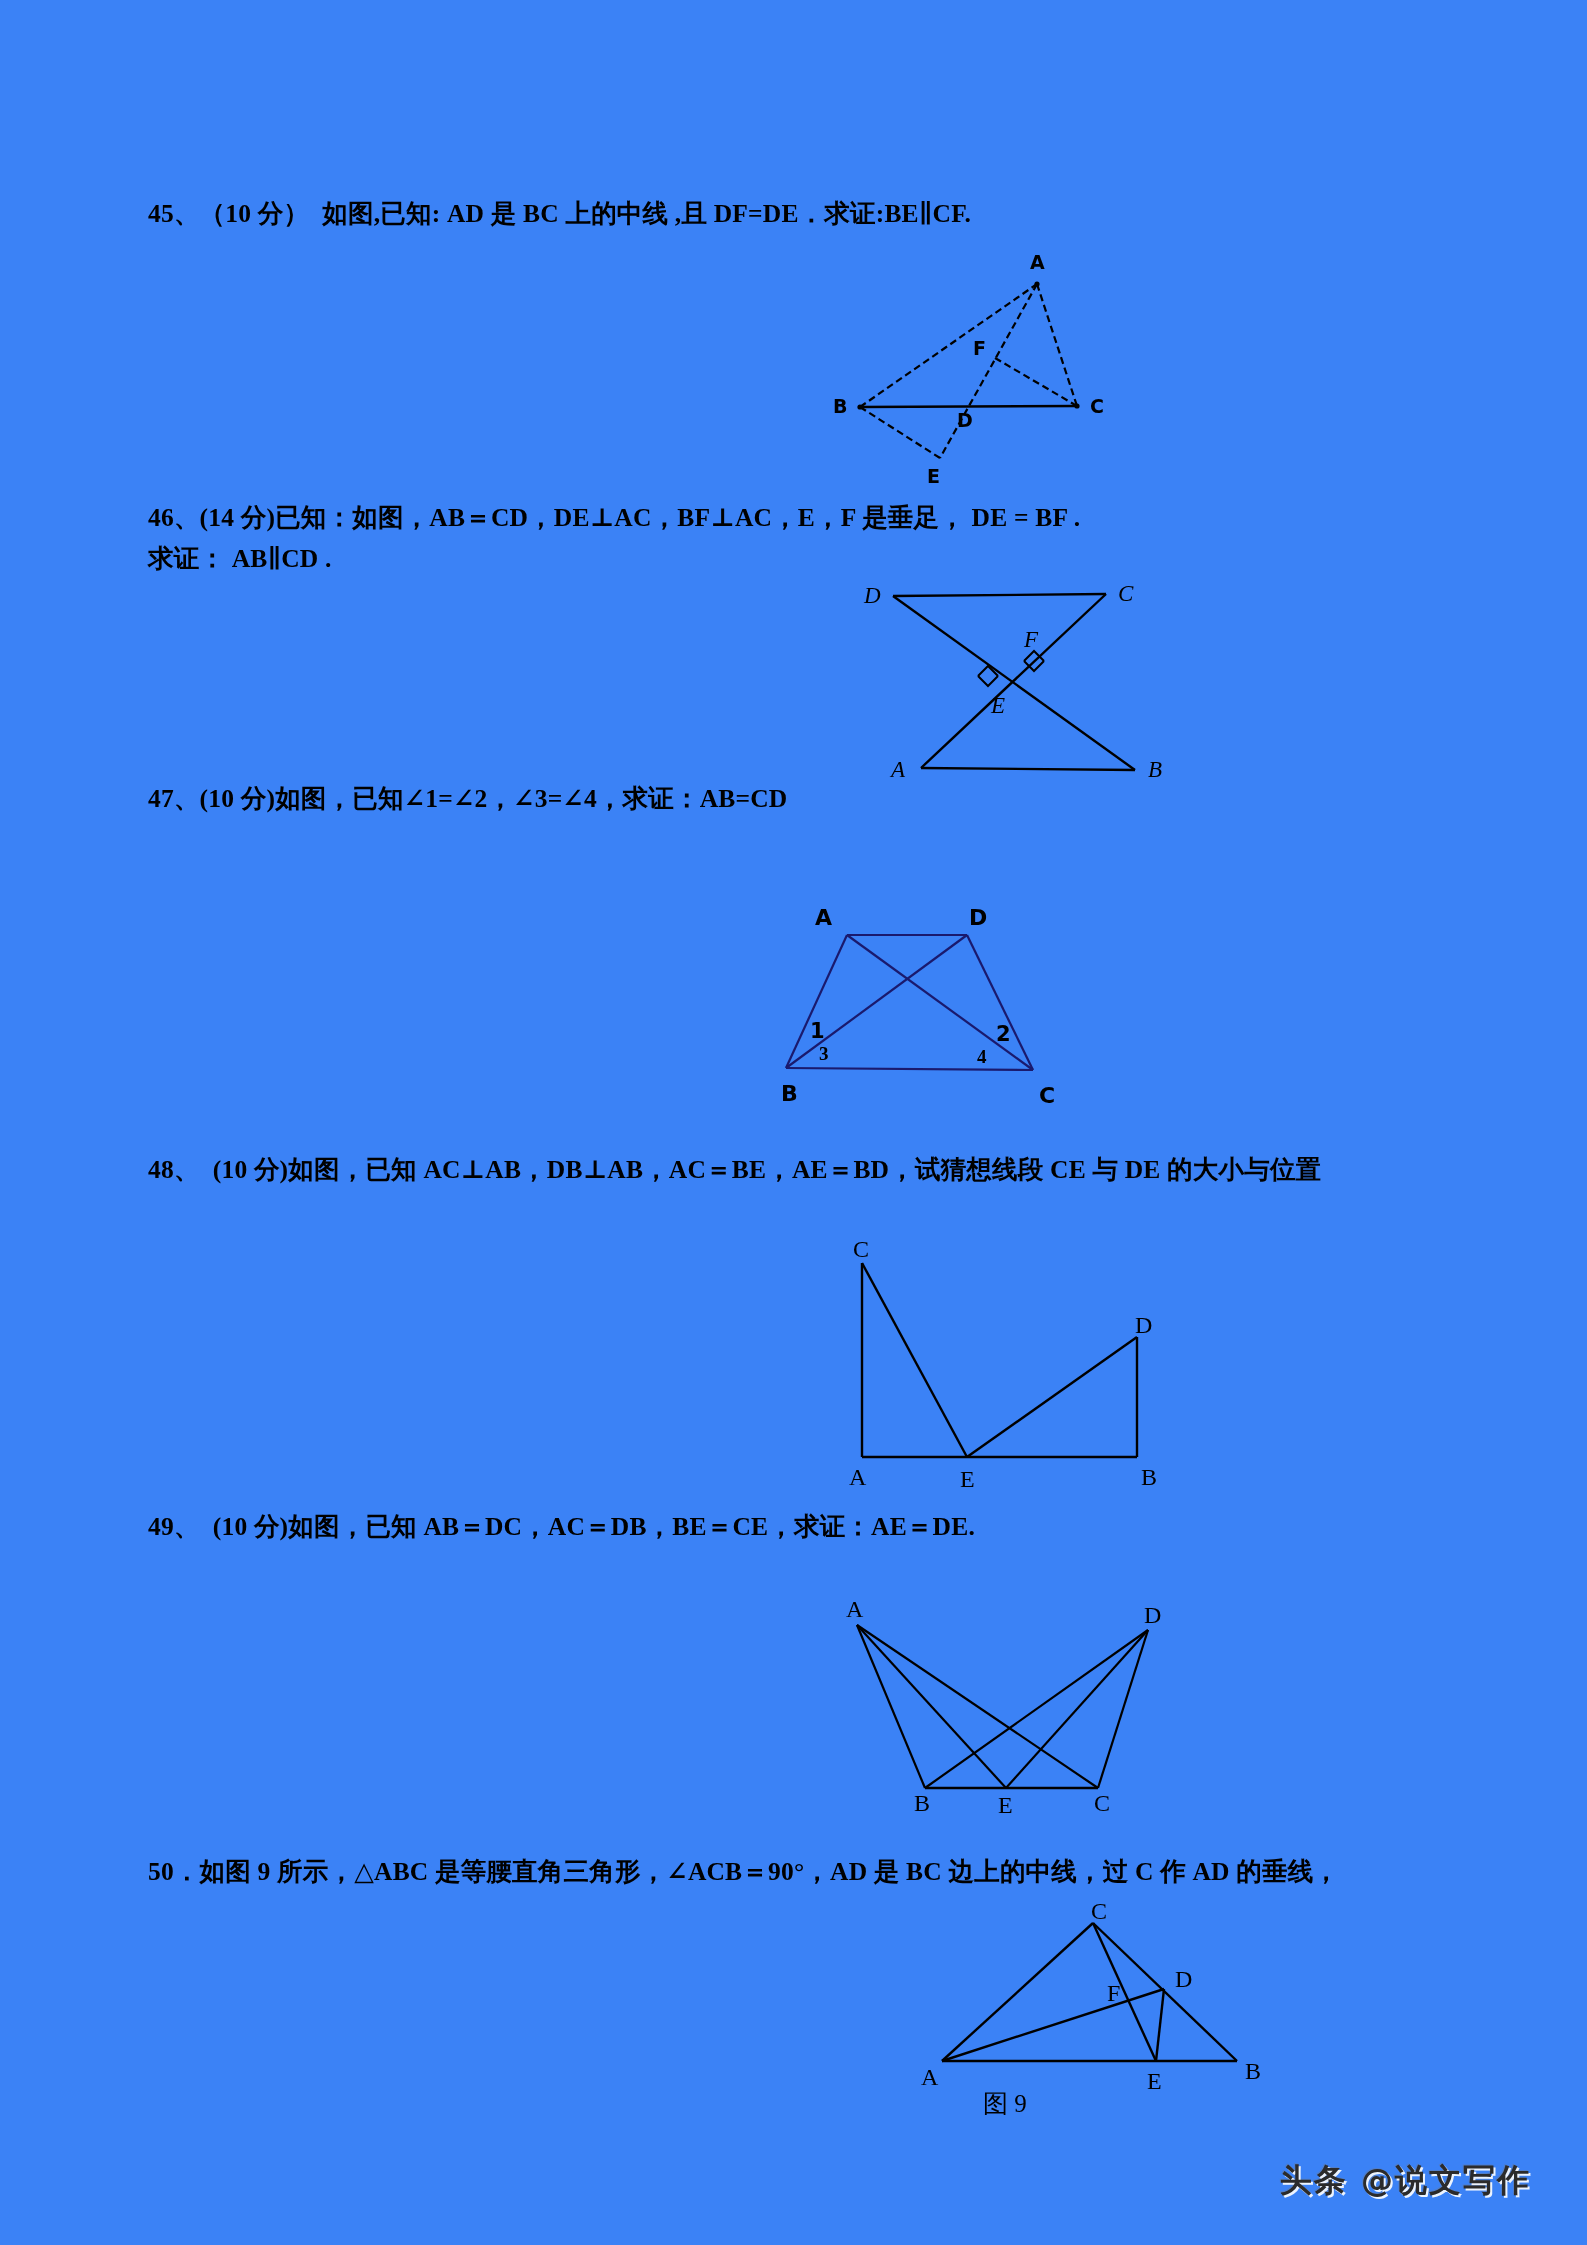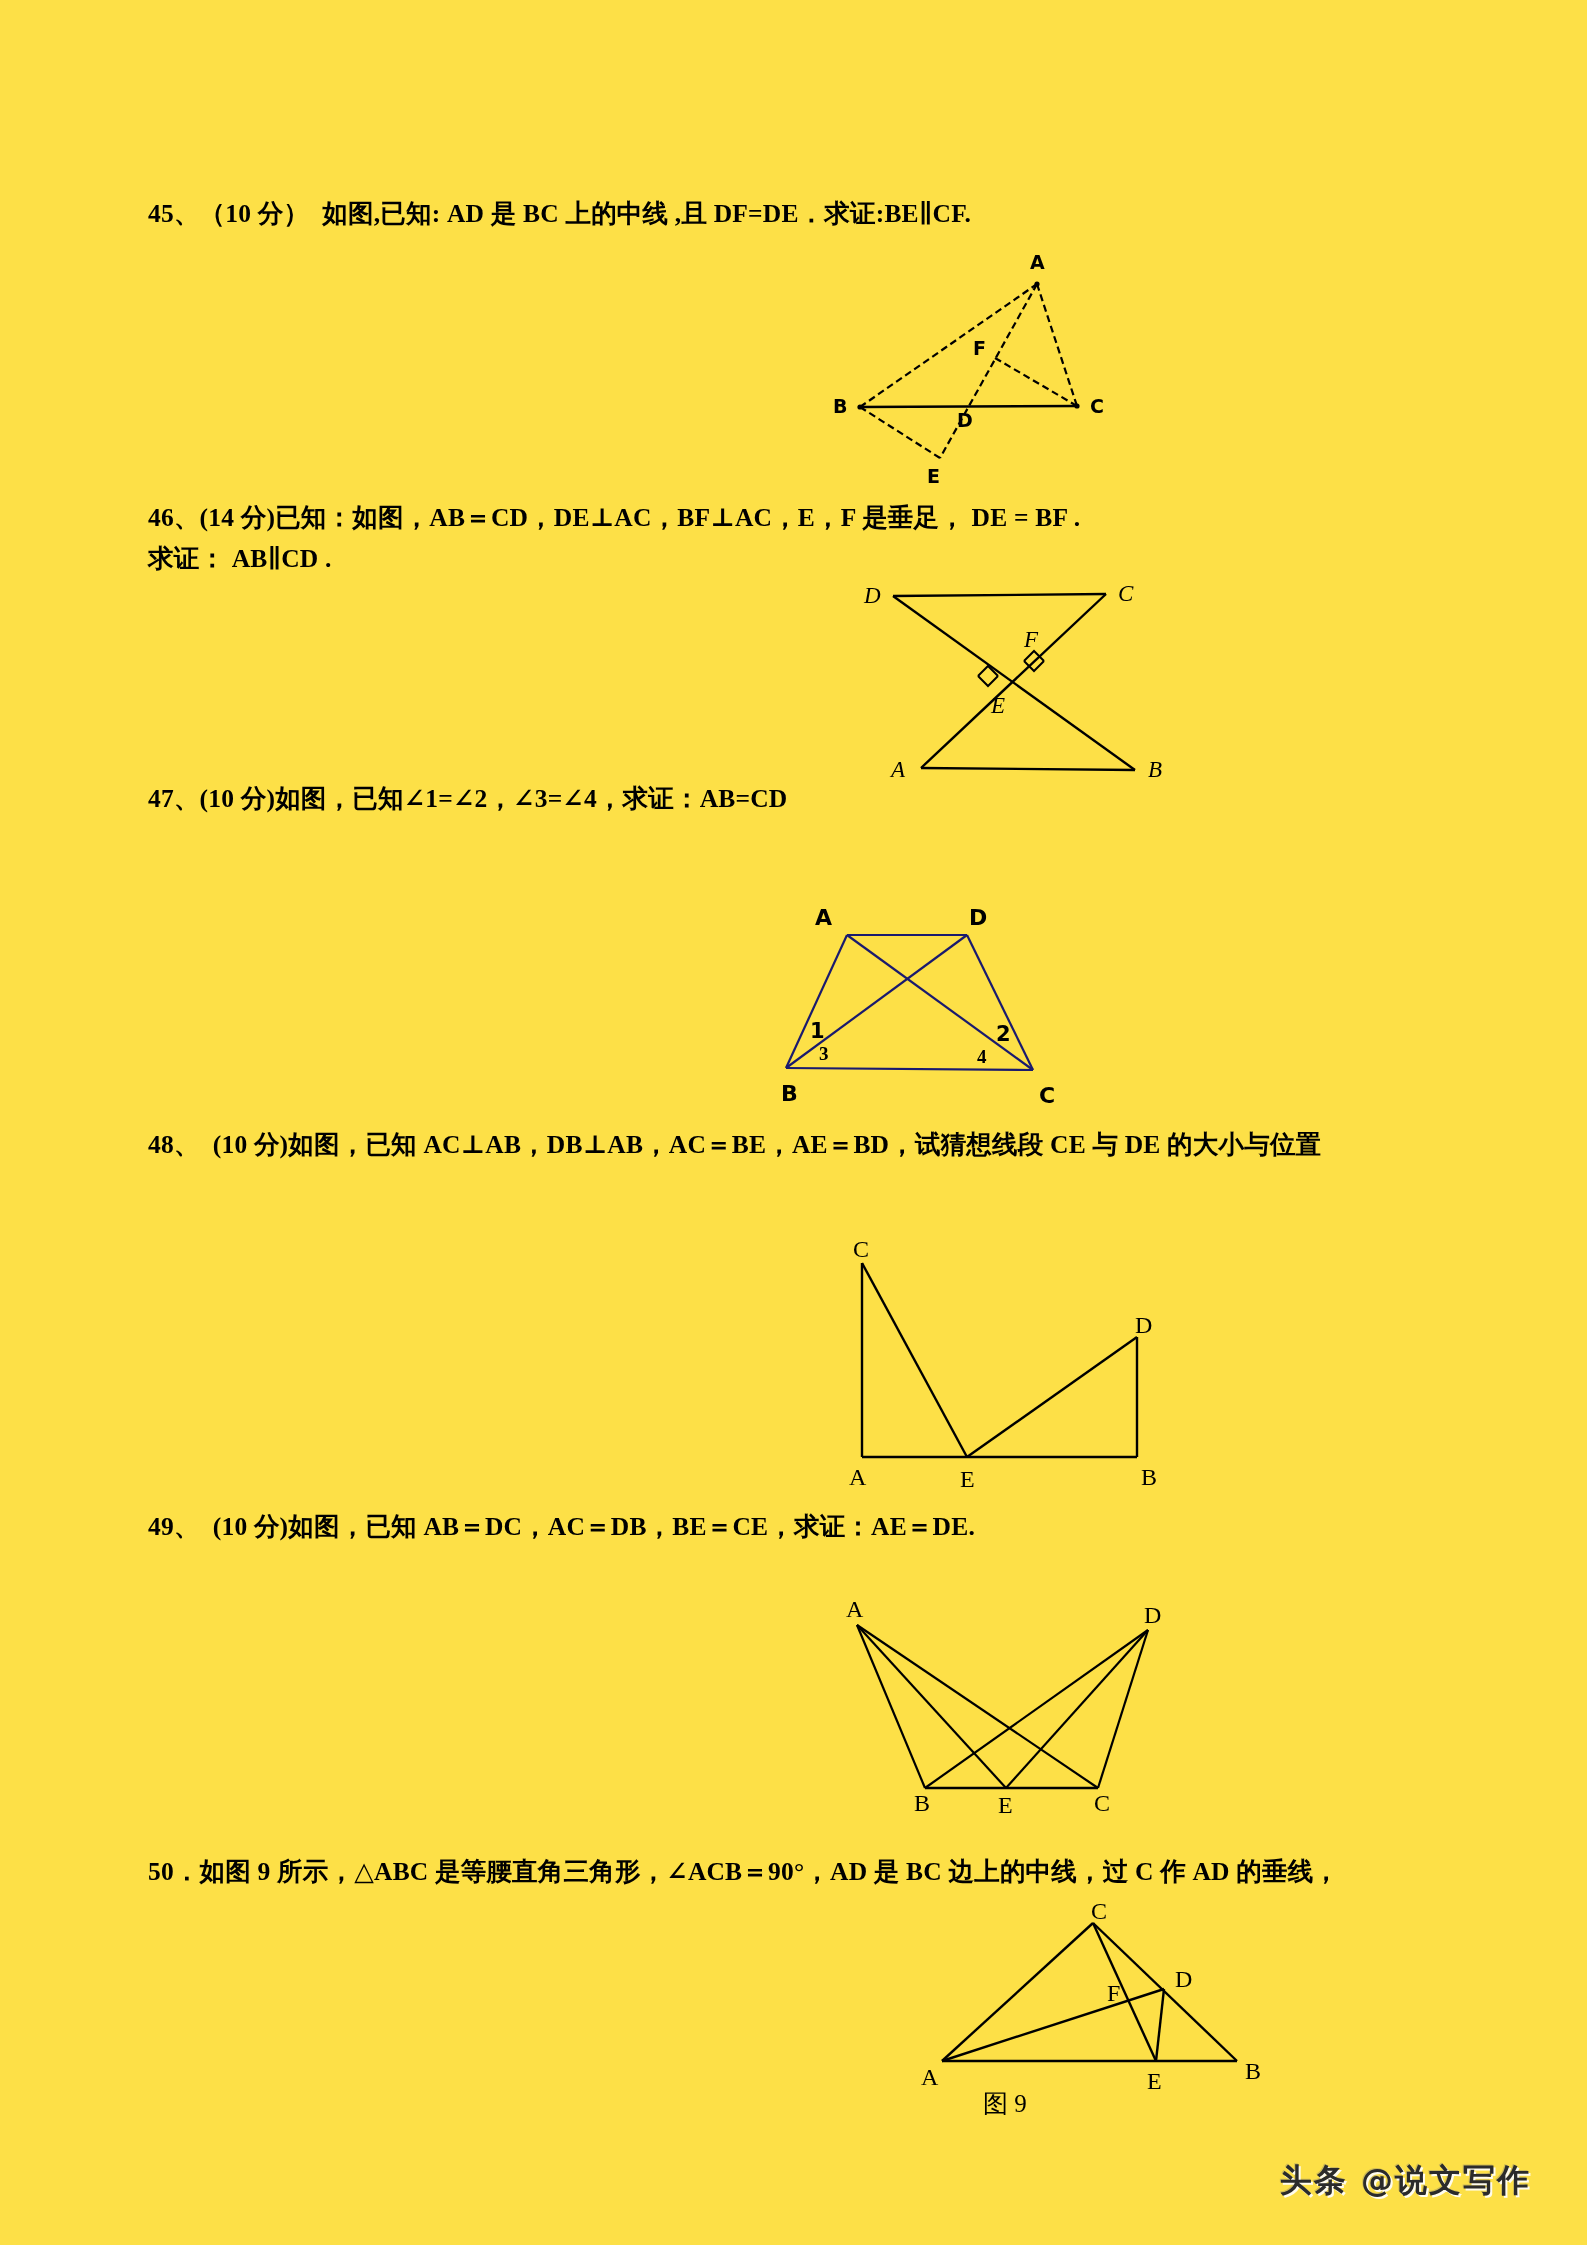--- a/index.html
+++ b/index.html
@@ -4,21 +4,21 @@
 <style>
   html, body {
     margin: 0;
     padding: 0;
     background: #ffffff;
   }
   .page {
     position: relative;
     width: 1587px;
     height: 2245px;
-    background: #fde047;
+    background: #3b82f6;
     font-family: "Liberation Serif", "DejaVu Serif", serif;
     color: #000000;
     overflow: hidden;
   }
   .qblock {
     position: absolute;
     left: 148px;
     width: 1300px;
   }
   .qtext {
@@ -155,21 +155,21 @@
       <text class="lbl-serif-bold" x="36" y="208" font-size="22">B</text>
       <text class="lbl-serif-bold" x="294" y="210" font-size="22">C</text>
 
       <text class="lbl-serif-bold" x="65" y="145" font-size="21">1</text>
       <text class="lbl-serif-bold" x="251" y="148" font-size="21">2</text>
       <text class="lbl" x="74" y="167" font-size="19" font-weight="bold">3</text>
       <text class="lbl" x="232" y="170" font-size="19" font-weight="bold">4</text>
     </svg>
   </div>
 
-  <div class="qblock" style="top:1124px;">
+  <div class="qblock" style="top:1149px;">
     <div class="qtext">48、  (10 分)如图，已知 AC⊥AB，DB⊥AB，AC＝BE，AE＝BD，试猜想线段 CE 与 DE 的大小与位置</div>
   </div>
 
   <div class="fig" style="left:825px; top:1235px;">
     <svg width="350" height="260" viewBox="0 0 350 260">
 
       <line x1="37" y1="222" x2="312" y2="222" stroke="#000" stroke-width="2.4"></line>
 
       <line x1="37" y1="222" x2="37" y2="28" stroke="#000" stroke-width="2.4"></line>
 

